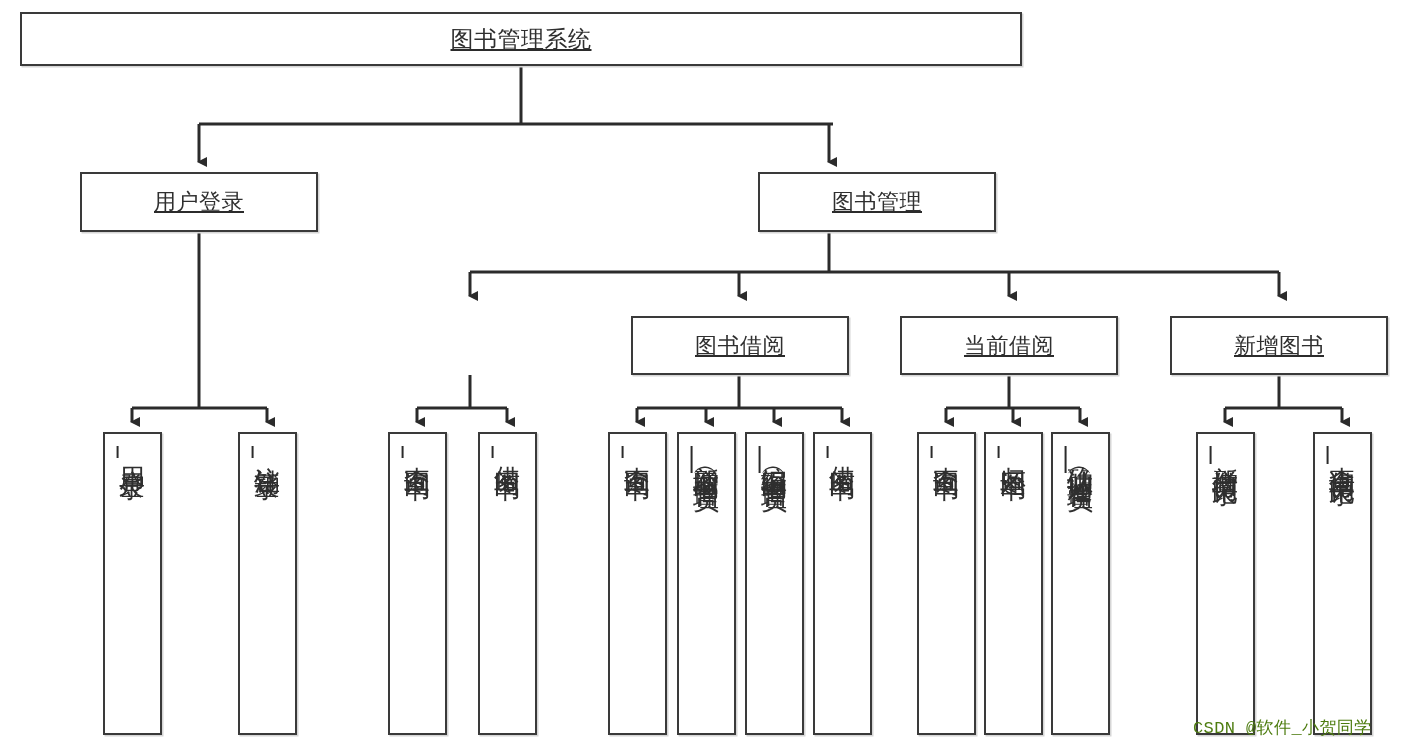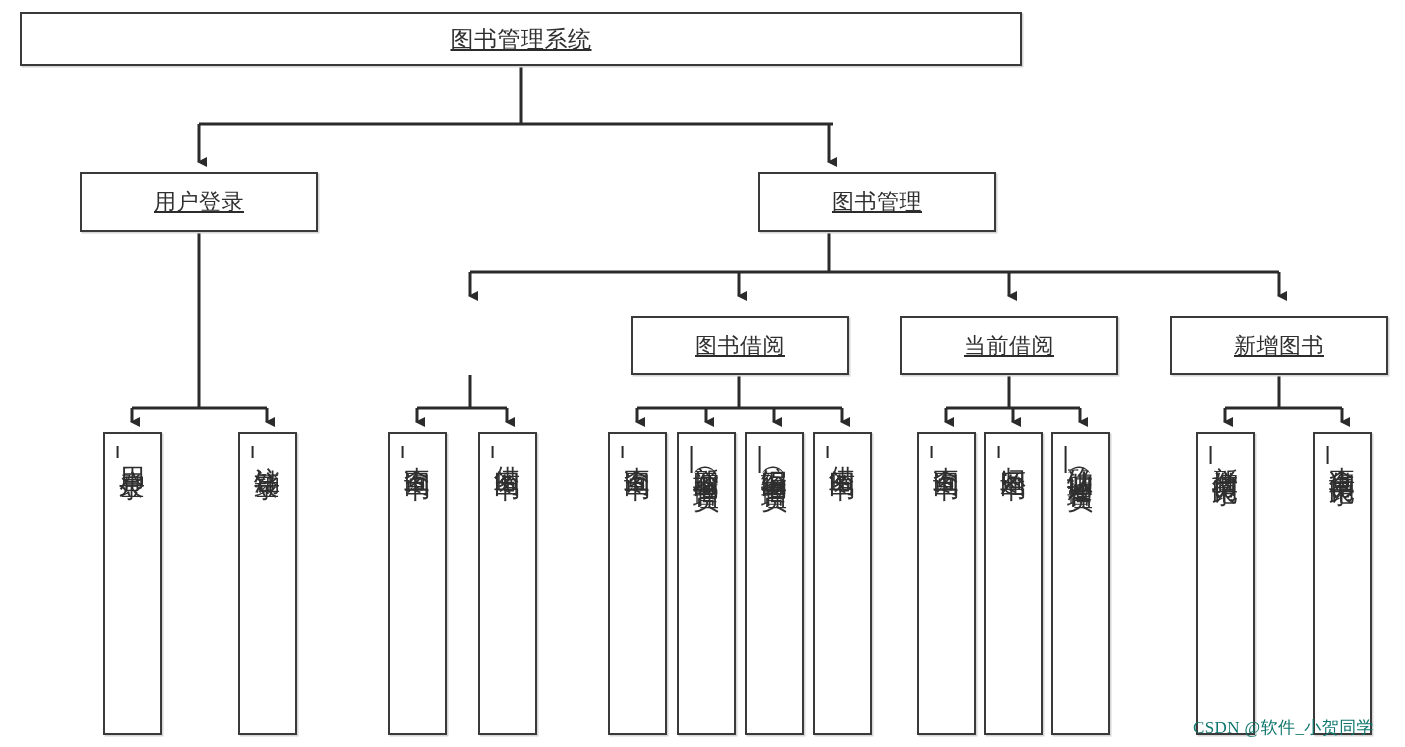--- a/index.html
+++ b/index.html
@@ -55,24 +55,24 @@
     writing-mode:vertical-rl;
     text-orientation:upright;
     font-size:26px;
     line-height:1.16;
     letter-spacing:3px;
     white-space:nowrap;
   }
   .watermark{
     position:absolute;
     font-size:17px;
-    color:#0f766e;
+    color:#4d7c0f;
     white-space:nowrap;
     letter-spacing:0.4px;
-    font-family:Liberation Serif, serif;
+    font-family:Liberation Mono, monospace;
   }
 </style>
 </head>
 <body>
 
 <div id="canvas">
 
   <svg id="edges" viewBox="0 0 1405 747" xmlns="http://www.w3.org/2000/svg">
     <defs>
       <marker id="arr" markerWidth="10" markerHeight="10" refX="5" refY="8" orient="auto" markerUnits="userSpaceOnUse">

